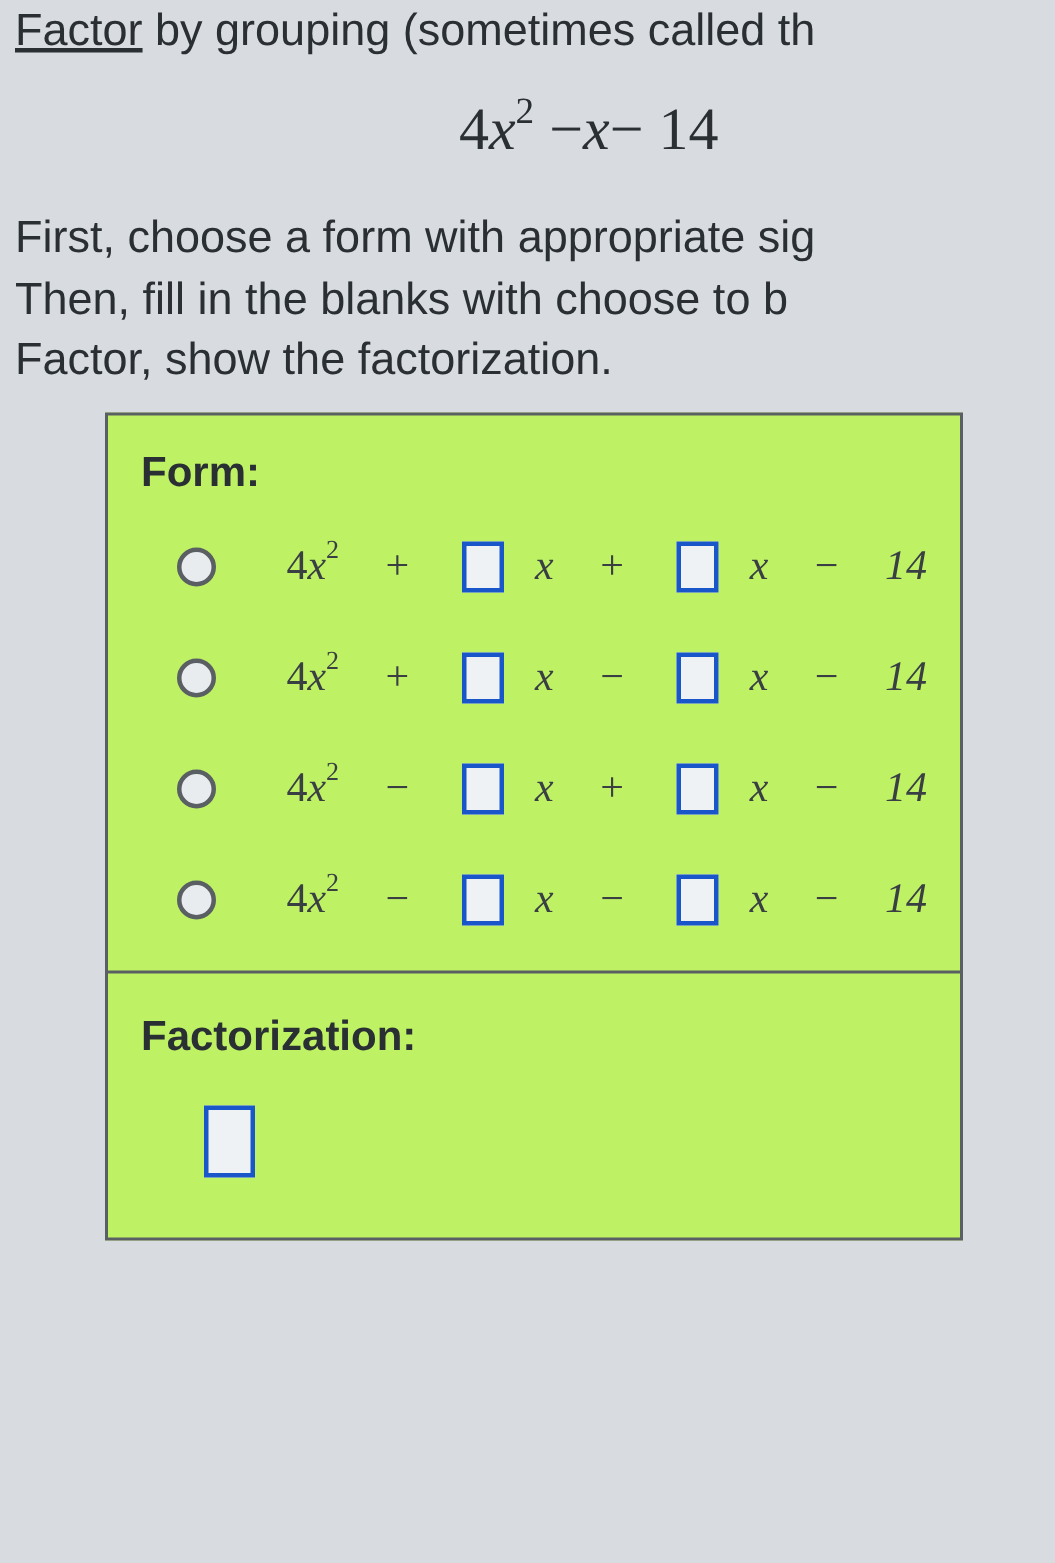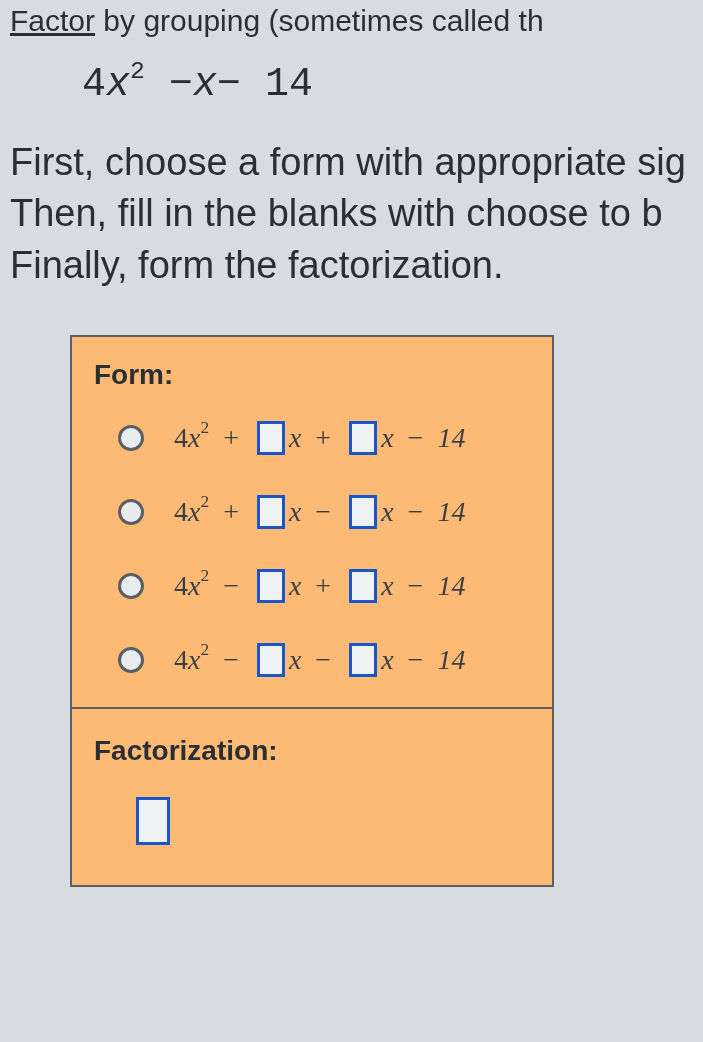--- a/index.html
+++ b/index.html
@@ -19,38 +19,39 @@
   .title-line {
     font-size: 30px;
     margin: 4px 0 24px 0;
     white-space: nowrap;
   }
   .underlined {
     text-decoration: underline;
     color: #2a2f33;
   }
   .expr {
-    font-family: Liberation Mono, monospace;
+    font-family: Liberation Serif, serif;
     font-size: 40px;
     margin: 18px 0 30px 72px;
     font-style: italic;
+    text-align: center;
   }
   .expr .num { font-style: normal; }
   .sup { font-size: 0.62em; position: relative; top: -0.7em; font-style: normal;}
   .instructions {
-    font-size: 38px;
+    font-size: 30px;
     line-height: 1.35;
-    margin: 0 0 44px 0;
+    margin: 0 0 14px 0;
     white-space: nowrap;
   }
   .box {
     margin-left: 60px;
-    width: 484px;
+    width: 572px;
     border: 2px solid #5a5f63;
-    background: #fdba74;
+    background: #bef264;
   }
   .section-top {
     padding: 22px 22px 26px 22px;
   }
   .section-bottom {
     border-top: 2px solid #5a5f63;
     padding: 26px 11px 40px 22px;
   }
   .label {
     font-weight: bold;
@@ -58,20 +59,21 @@
     margin-bottom: 30px;
   }
   .option-row {
     display: flex;
     align-items: center;
     margin: 0 0 40px 24px;
     font-family: 'Times New Roman', serif;
     font-size: 28px;
     font-style: italic;
     color: #3a3f43;
+    justify-content: space-between;
   }
   .option-row:last-child { margin-bottom: 4px; }
   .radio {
     width: 26px;
     height: 26px;
     border: 3px solid #5a5f63;
     border-radius: 50%;
     background: #e8ecef;
     margin-right: 30px;
     flex: 0 0 auto;
@@ -110,21 +112,21 @@
 
   <div class="expr">
     <span class="num">4</span><span>x</span><span class="sup">2</span>
     <span class="num">−</span><span>x</span><span class="num">−</span>
     <span class="num">14</span>
   </div>
 
   <div class="instructions">
     <div>First, choose a form with appropriate sig</div>
     <div>Then, fill in the blanks with choose to b</div>
-    <div>Finally, form the factorization.</div>
+    <div>Factor, show the factorization.</div>
   </div>
 
   <div class="box">
     <div class="section-top">
       <div class="label">Form:</div>
 
       <div class="option-row">
         <div class="radio"></div>
         <span class="term"><span class="num">4</span><span>x</span><span class="sup2">2</span></span>
         <span class="op">+</span>

